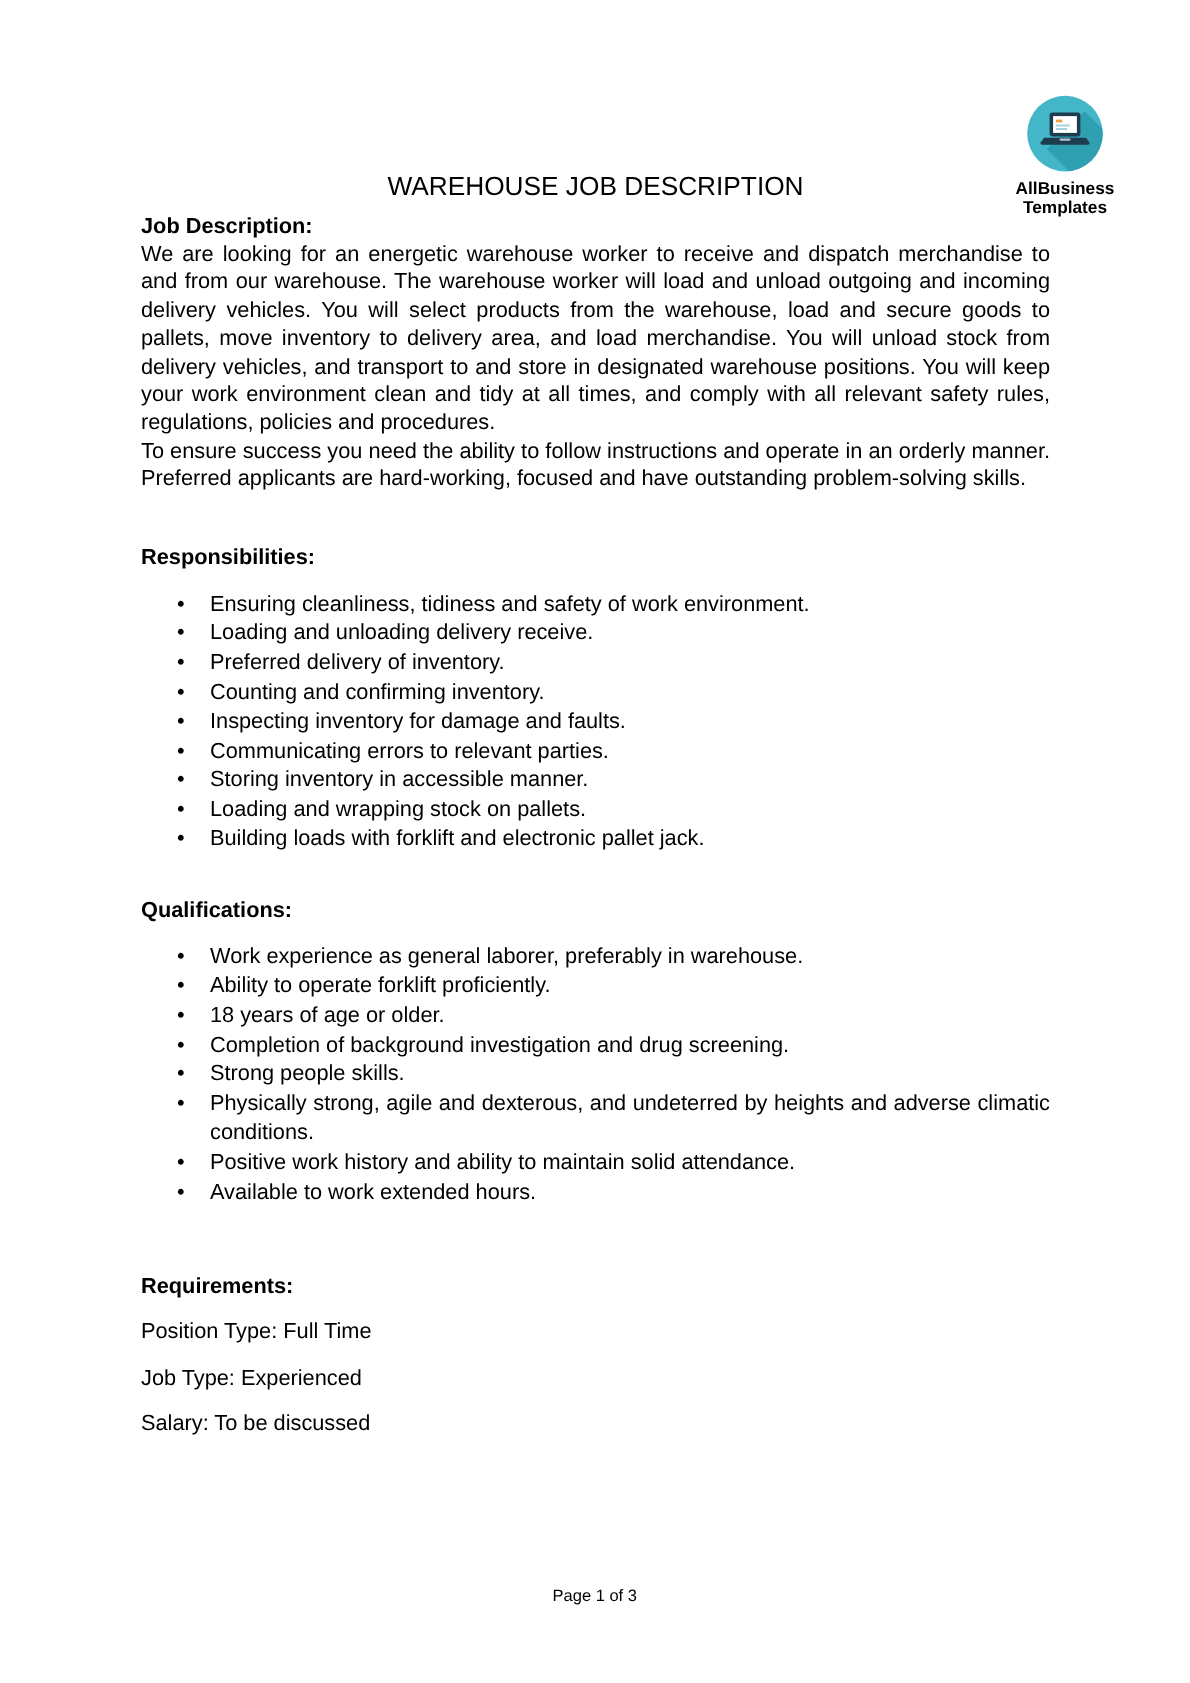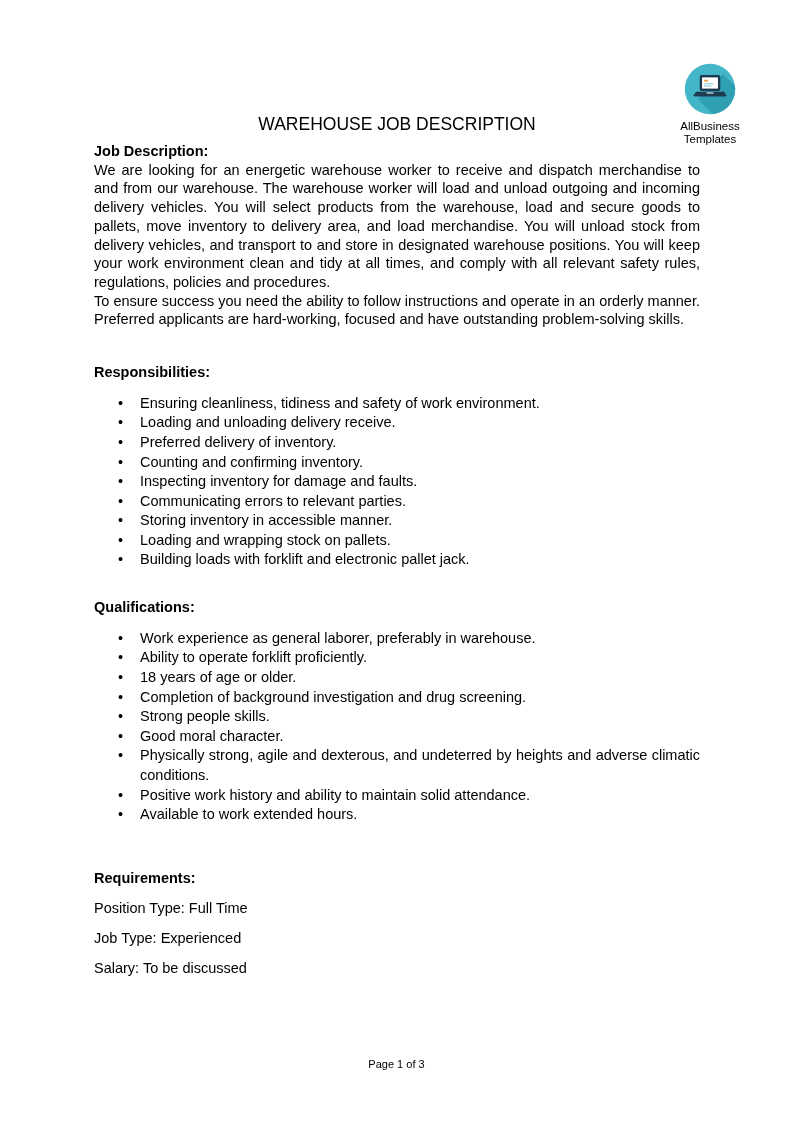--- a/index.html
+++ b/index.html
@@ -77,20 +77,21 @@
     top: 62px;
     width: 120px;
     text-align: center;
   }
   .logo svg { display: block; margin: 0 auto; }
   .logo-text {
     margin-top: 2px;
     font-size: 11.5px;
     line-height: 13px;
     color: #000000;
+    font-weight: bold;
   }
   .footer {
     position: absolute;
     left: 0;
     top: 1057px;
     width: 793px;
     text-align: center;
     font-size: 11px;
     line-height: 14px;
   }
@@ -148,21 +149,20 @@
   </ul>
 
   <h2 class="section-heading h-qual">Qualifications:</h2>
 
   <ul class="bullets">
     <li>Work experience as general laborer, preferably in warehouse.</li>
     <li>Ability to operate forklift proficiently.</li>
     <li>18 years of age or older.</li>
     <li>Completion of background investigation and drug screening.</li>
     <li>Strong people skills.</li>
-    <li>Good moral character.</li>
     <li>Physically strong, agile and dexterous, and undeterred by heights and adverse climatic conditions.</li>
     <li>Positive work history and ability to maintain solid attendance.</li>
     <li>Available to work extended hours.</li>
   </ul>
 
   <h2 class="section-heading h-req">Requirements:</h2>
 
   <p class="req-line">Position Type: Full Time</p>
   <p class="req-line">Job Type: Experienced</p>
   <p class="req-line">Salary: To be discussed</p>

